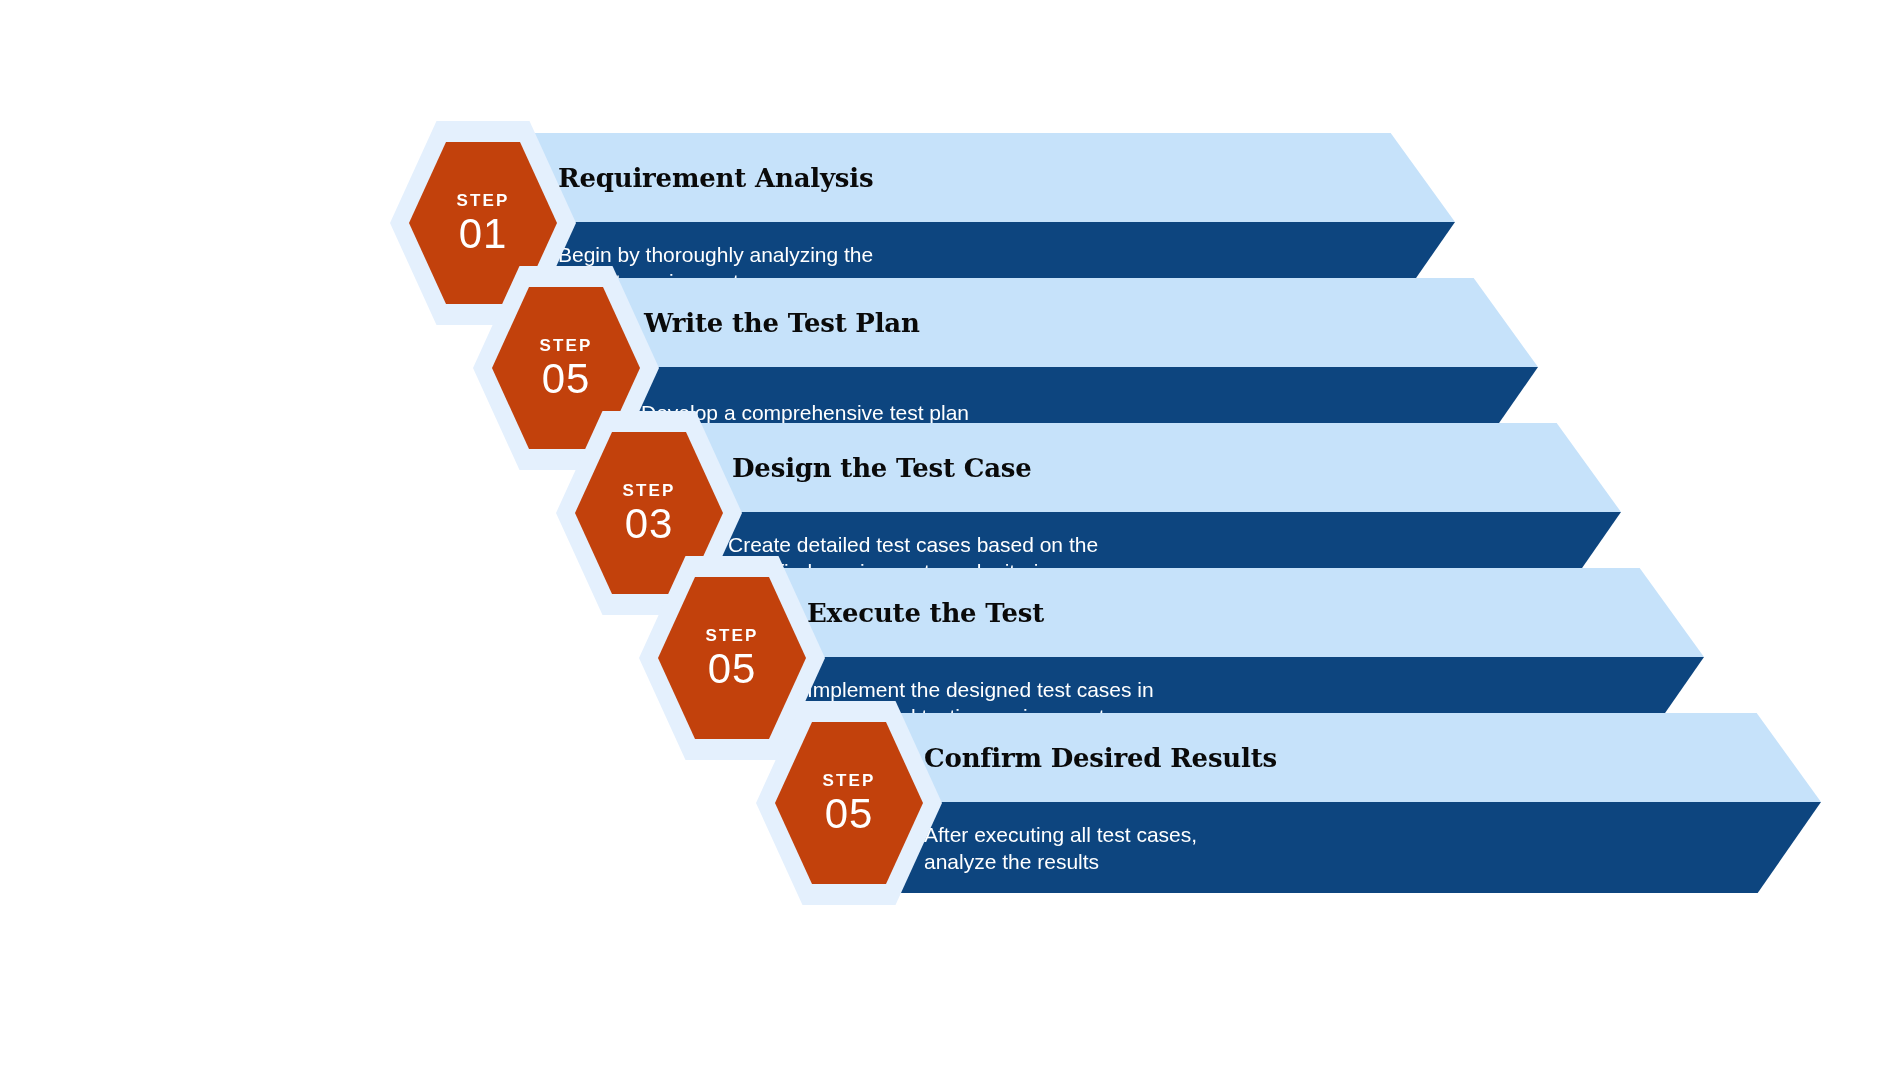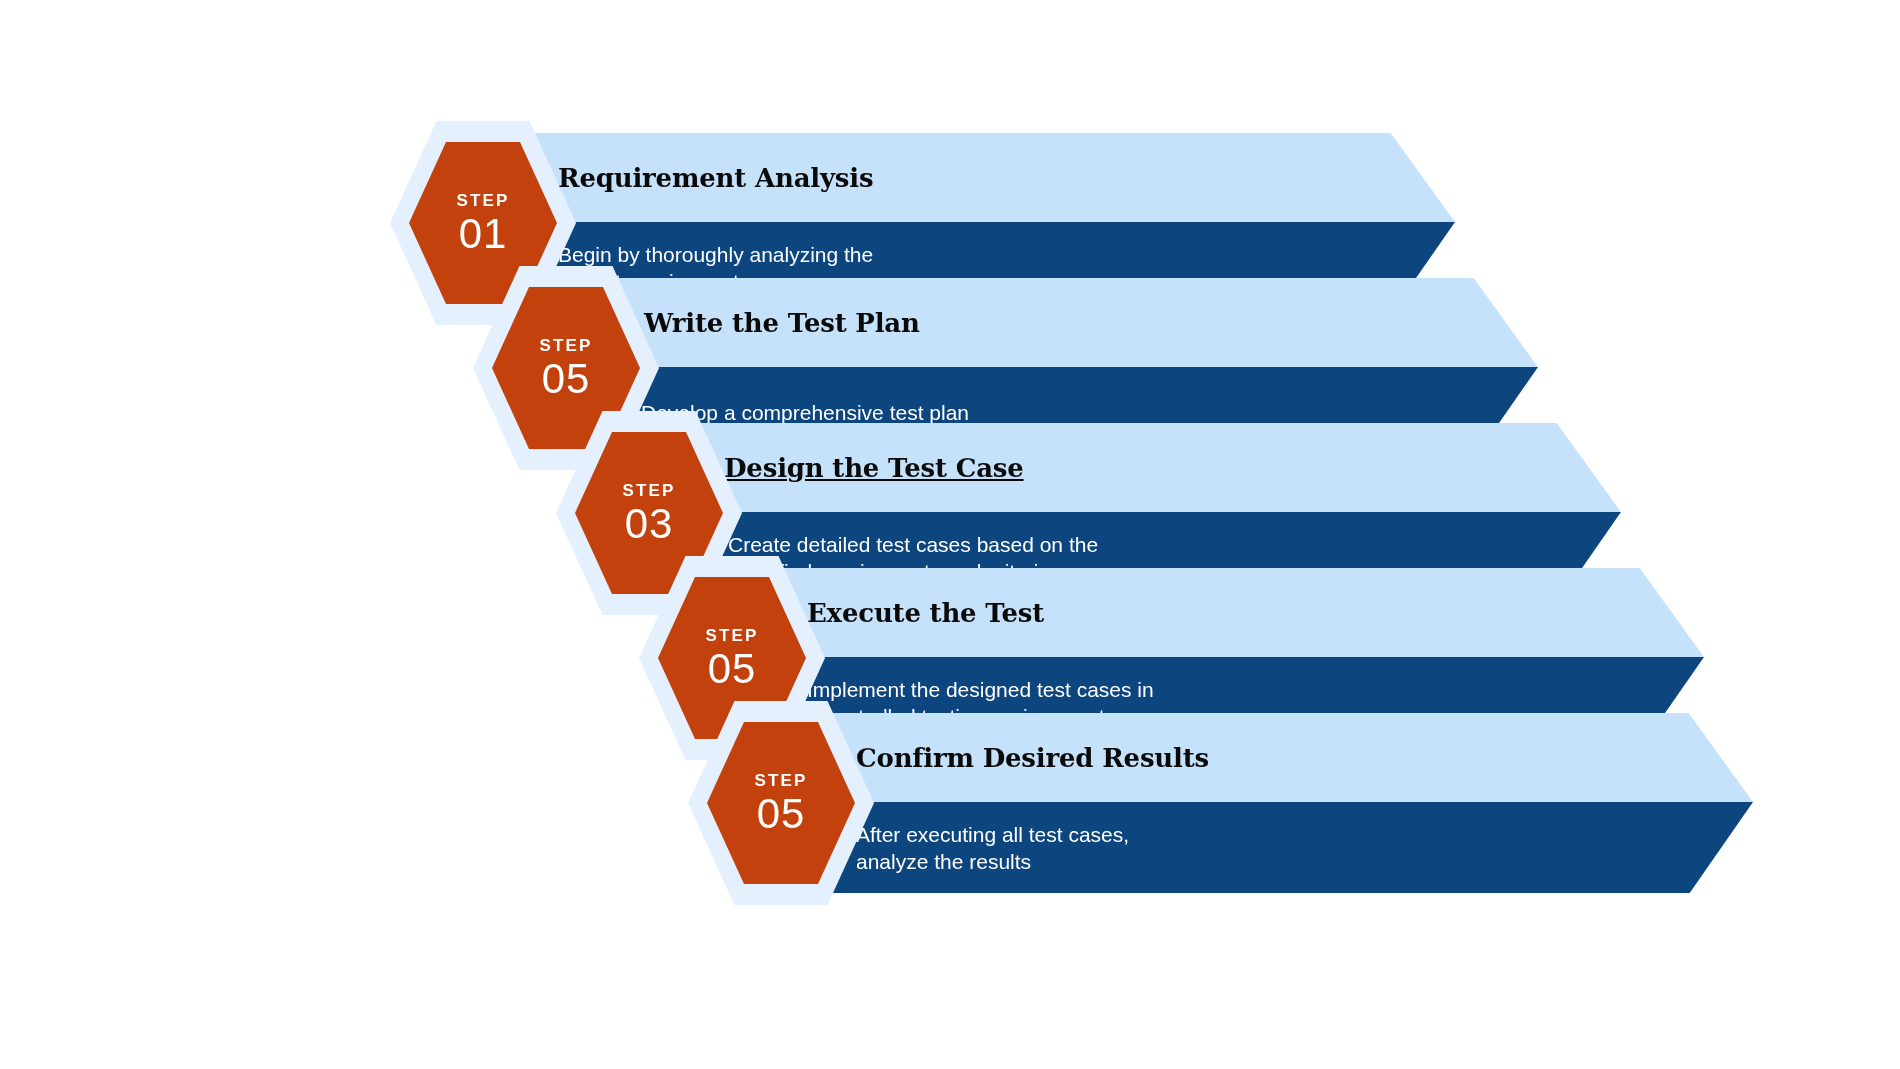--- a/index.html
+++ b/index.html
@@ -116,21 +116,21 @@
         <div class="hex-label">STEP</div>
         <div class="hex-num">05</div>
       </div>
     </div>
   </div>
 
   <div class="step" style="left:556px;top:423px;">
     <div class="banner">
       <div class="band-top"></div>
       <div class="band-bot"></div>
-      <div class="title" style="left:108px;text-decoration:underline;">Design the Test Case</div>
+      <div class="title" style="left:116px;">Design the Test Case</div>
       <div class="desc" style="left:112px;">Create detailed test cases based on the
 identified requirements and criteria.</div>
     </div>
     <div class="hex-wrap">
       <div class="hex-halo"></div>
       <div class="hex-core">
         <div class="hex-label">STEP</div>
         <div class="hex-num">03</div>
       </div>
     </div>
@@ -146,21 +146,21 @@
     </div>
     <div class="hex-wrap">
       <div class="hex-halo"></div>
       <div class="hex-core">
         <div class="hex-label">STEP</div>
         <div class="hex-num">05</div>
       </div>
     </div>
   </div>
 
-  <div class="step" style="left:688px;top:713px;">
+  <div class="step" style="left:756px;top:713px;">
     <div class="banner">
       <div class="band-top"></div>
       <div class="band-bot"></div>
       <div class="title" style="left:108px;">Confirm Desired Results</div>
       <div class="desc" style="left:108px;">After executing all test cases,
 analyze the results</div>
     </div>
     <div class="hex-wrap">
       <div class="hex-halo"></div>
       <div class="hex-core">

